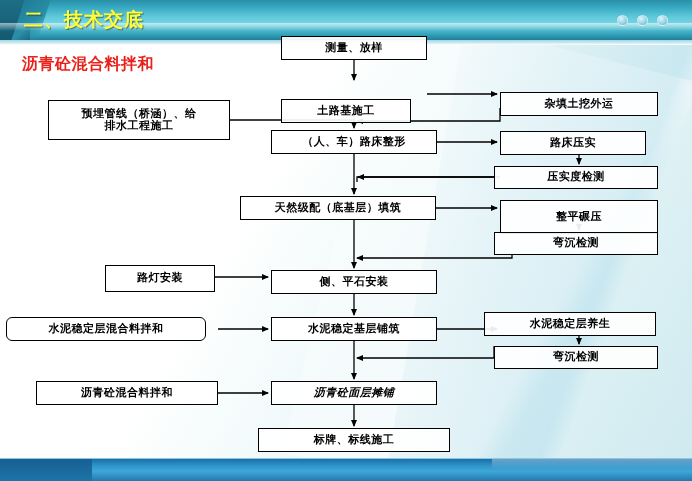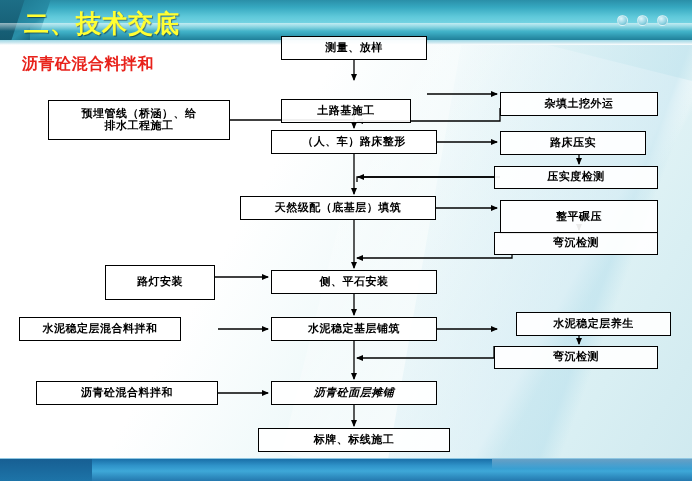--- a/index.html
+++ b/index.html
@@ -45,21 +45,21 @@
     background:linear-gradient(180deg,#1d6e86,#145a70);
   }
   .banner-notch{
     position:absolute;left:18px;top:0;width:26px;height:40px;
     background:linear-gradient(135deg,#1f7d96 0%,#2a8fa8 60%,rgba(42,143,168,0) 100%);
     transform:skewX(-18deg);
   }
   .banner-title{
     position:absolute;left:24px;top:7px;
     font-family:"DejaVu Sans","Liberation Sans",sans-serif;
-    font-size:25px;font-weight:bold;color:#ffff33;
+    font-size:19px;font-weight:bold;color:#ffff33;
     letter-spacing:1px;
     text-shadow:1px 1px 1px rgba(0,0,0,0.45);
     white-space:nowrap;
   }
   .banner-dots{position:absolute;right:24px;top:15px;display:flex;gap:9px;}
   .banner-dots i{
     display:block;width:9px;height:9px;border-radius:50%;
     background:radial-gradient(circle at 35% 30%,#dff5fa,#8fd3e2 60%,#4aa7bd);
     border:1px solid rgba(255,255,255,0.55);
   }
@@ -176,29 +176,29 @@
       <div class="box" style="left: 281px; top: 36px; width: 146px; height: 24px;">测量、放样</div>
       <div class="box" style="left: 281px; top: 99px; width: 130px; height: 24px;">土路基施工</div>
       <div class="box" style="left: 271px; top: 130px; width: 166px; height: 24px;">（人、车）路床整形</div>
       <div class="box" style="left: 240px; top: 196px; width: 196px; height: 24px;">天然级配（底基层）填筑</div>
       <div class="box" style="left: 271px; top: 270px; width: 166px; height: 24px;">侧、平石安装</div>
       <div class="box" style="left: 271px; top: 317px; width: 166px; height: 24px;">水泥稳定基层铺筑</div>
       <div class="box" style="left: 271px; top: 381px; width: 166px; height: 24px; font-style: italic;">沥青砼面层摊铺</div>
       <div class="box" style="left: 258px; top: 428px; width: 192px; height: 24px;">标牌、标线施工</div>
       <div class="box" style="left: 48px; top: 100px; width: 182px; height: 40px;">预埋管线（桥涵）、给
 排水工程施工</div>
-      <div class="box" style="left: 105px; top: 265px; width: 110px; height: 35px;">路灯安装</div>
-      <div class="box" style="left: 19px; top: 317px; width: 162px; height: 24px;">水泥稳定层混合料拌和</div>
+      <div class="box" style="left: 105px; top: 265px; width: 110px; height: 27px;">路灯安装</div>
+      <div class="box" style="left: 6px; top: 317px; width: 200px; height: 24px; border-radius: 6px;">水泥稳定层混合料拌和</div>
       <div class="box" style="left: 36px; top: 381px; width: 182px; height: 24px;">沥青砼混合料拌和</div>
       <div class="box" style="left: 500px; top: 84px; width: 158px; height: 24px; margin-top: 8px;">杂填土挖外运</div>
       <div class="box" style="left: 500px; top: 131px; width: 146px; height: 24px;">路床压实</div>
       <div class="box" style="left: 494px; top: 166px; width: 164px; height: 23px;">压实度检测</div>
       <div class="box" style="left: 500px; top: 200px; width: 158px; height: 34px;">整平碾压</div>
       <div class="box" style="left: 494px; top: 232px; width: 164px; height: 23px;">弯沉检测</div>
-      <div class="box" style="left: 516px; top: 312px; width: 155px; height: 24px;">水泥稳定层养生</div>
+      <div class="box" style="left: 484px; top: 312px; width: 172px; height: 24px;">水泥稳定层养生</div>
       <div class="box" style="left: 494px; top: 346px; width: 164px; height: 23px;">弯沉检测</div>
     </div>
 
   <div class="footer">
     <div class="footer-dark"></div>
     <div class="footer-light"></div>
   </div>
 
 </div>
 

